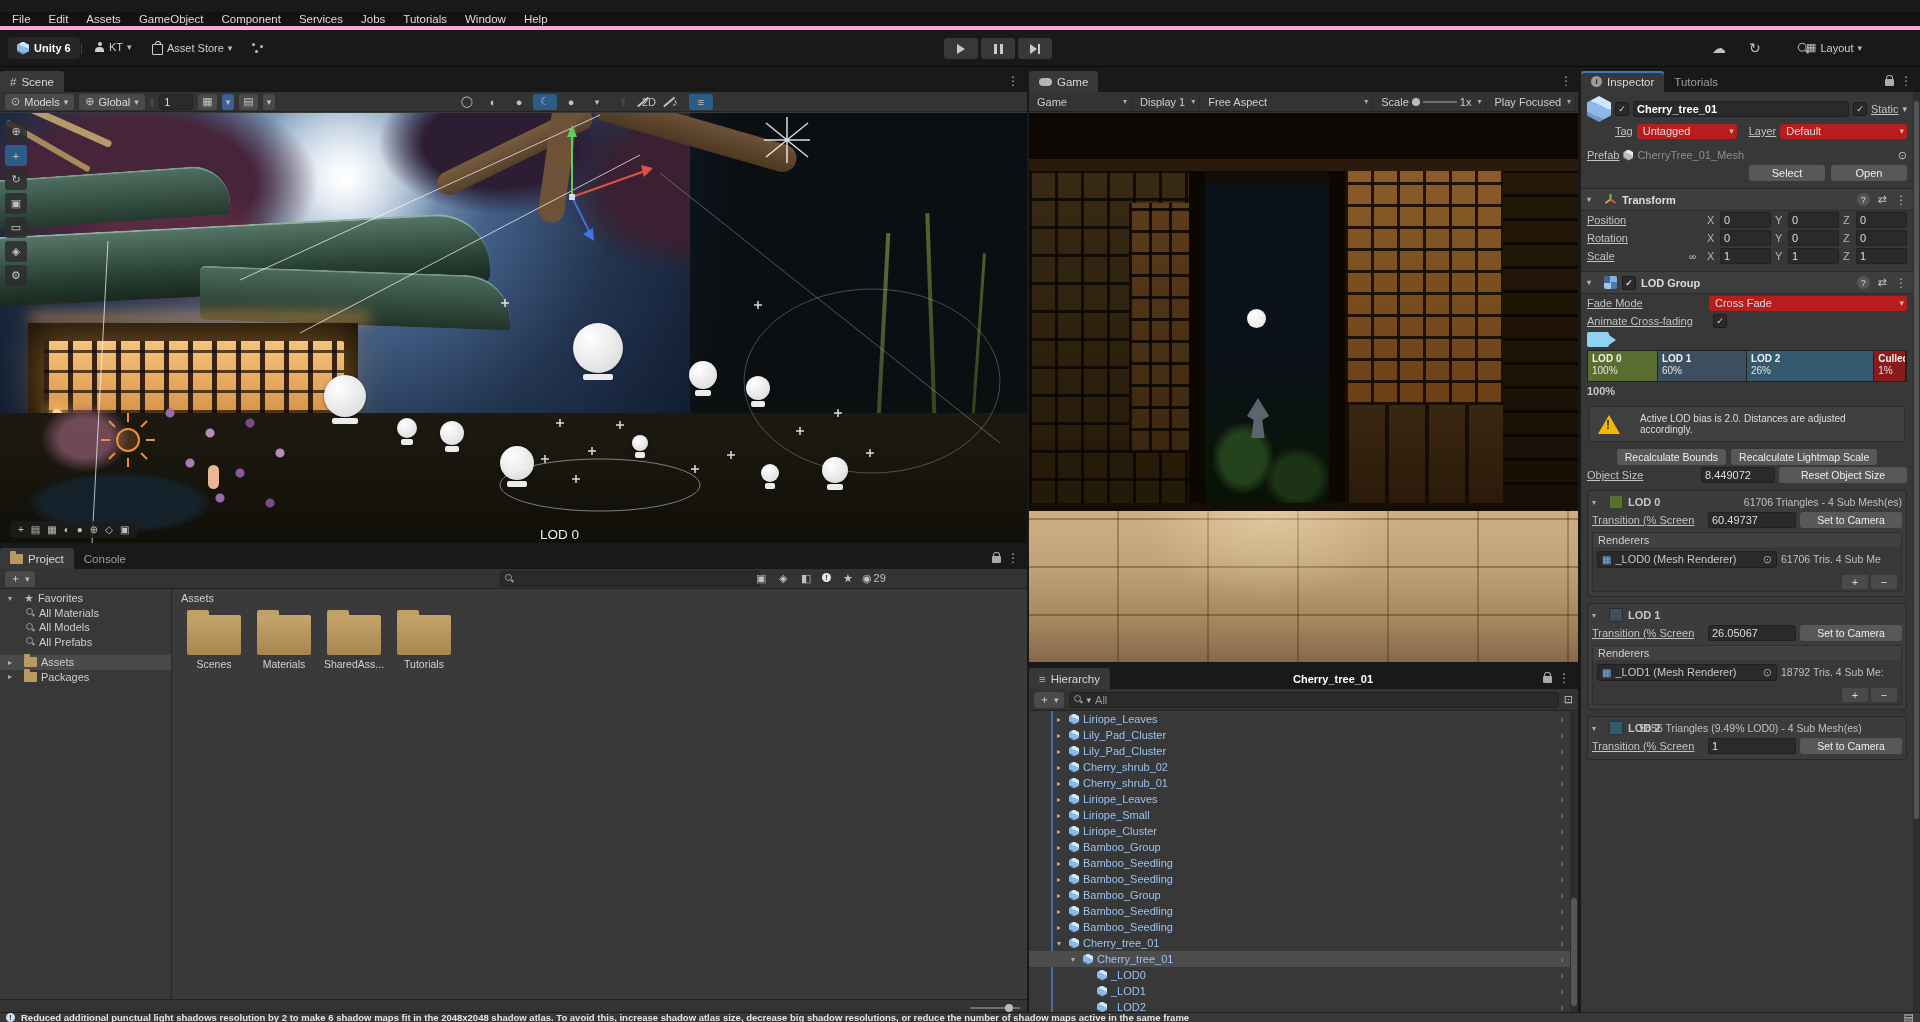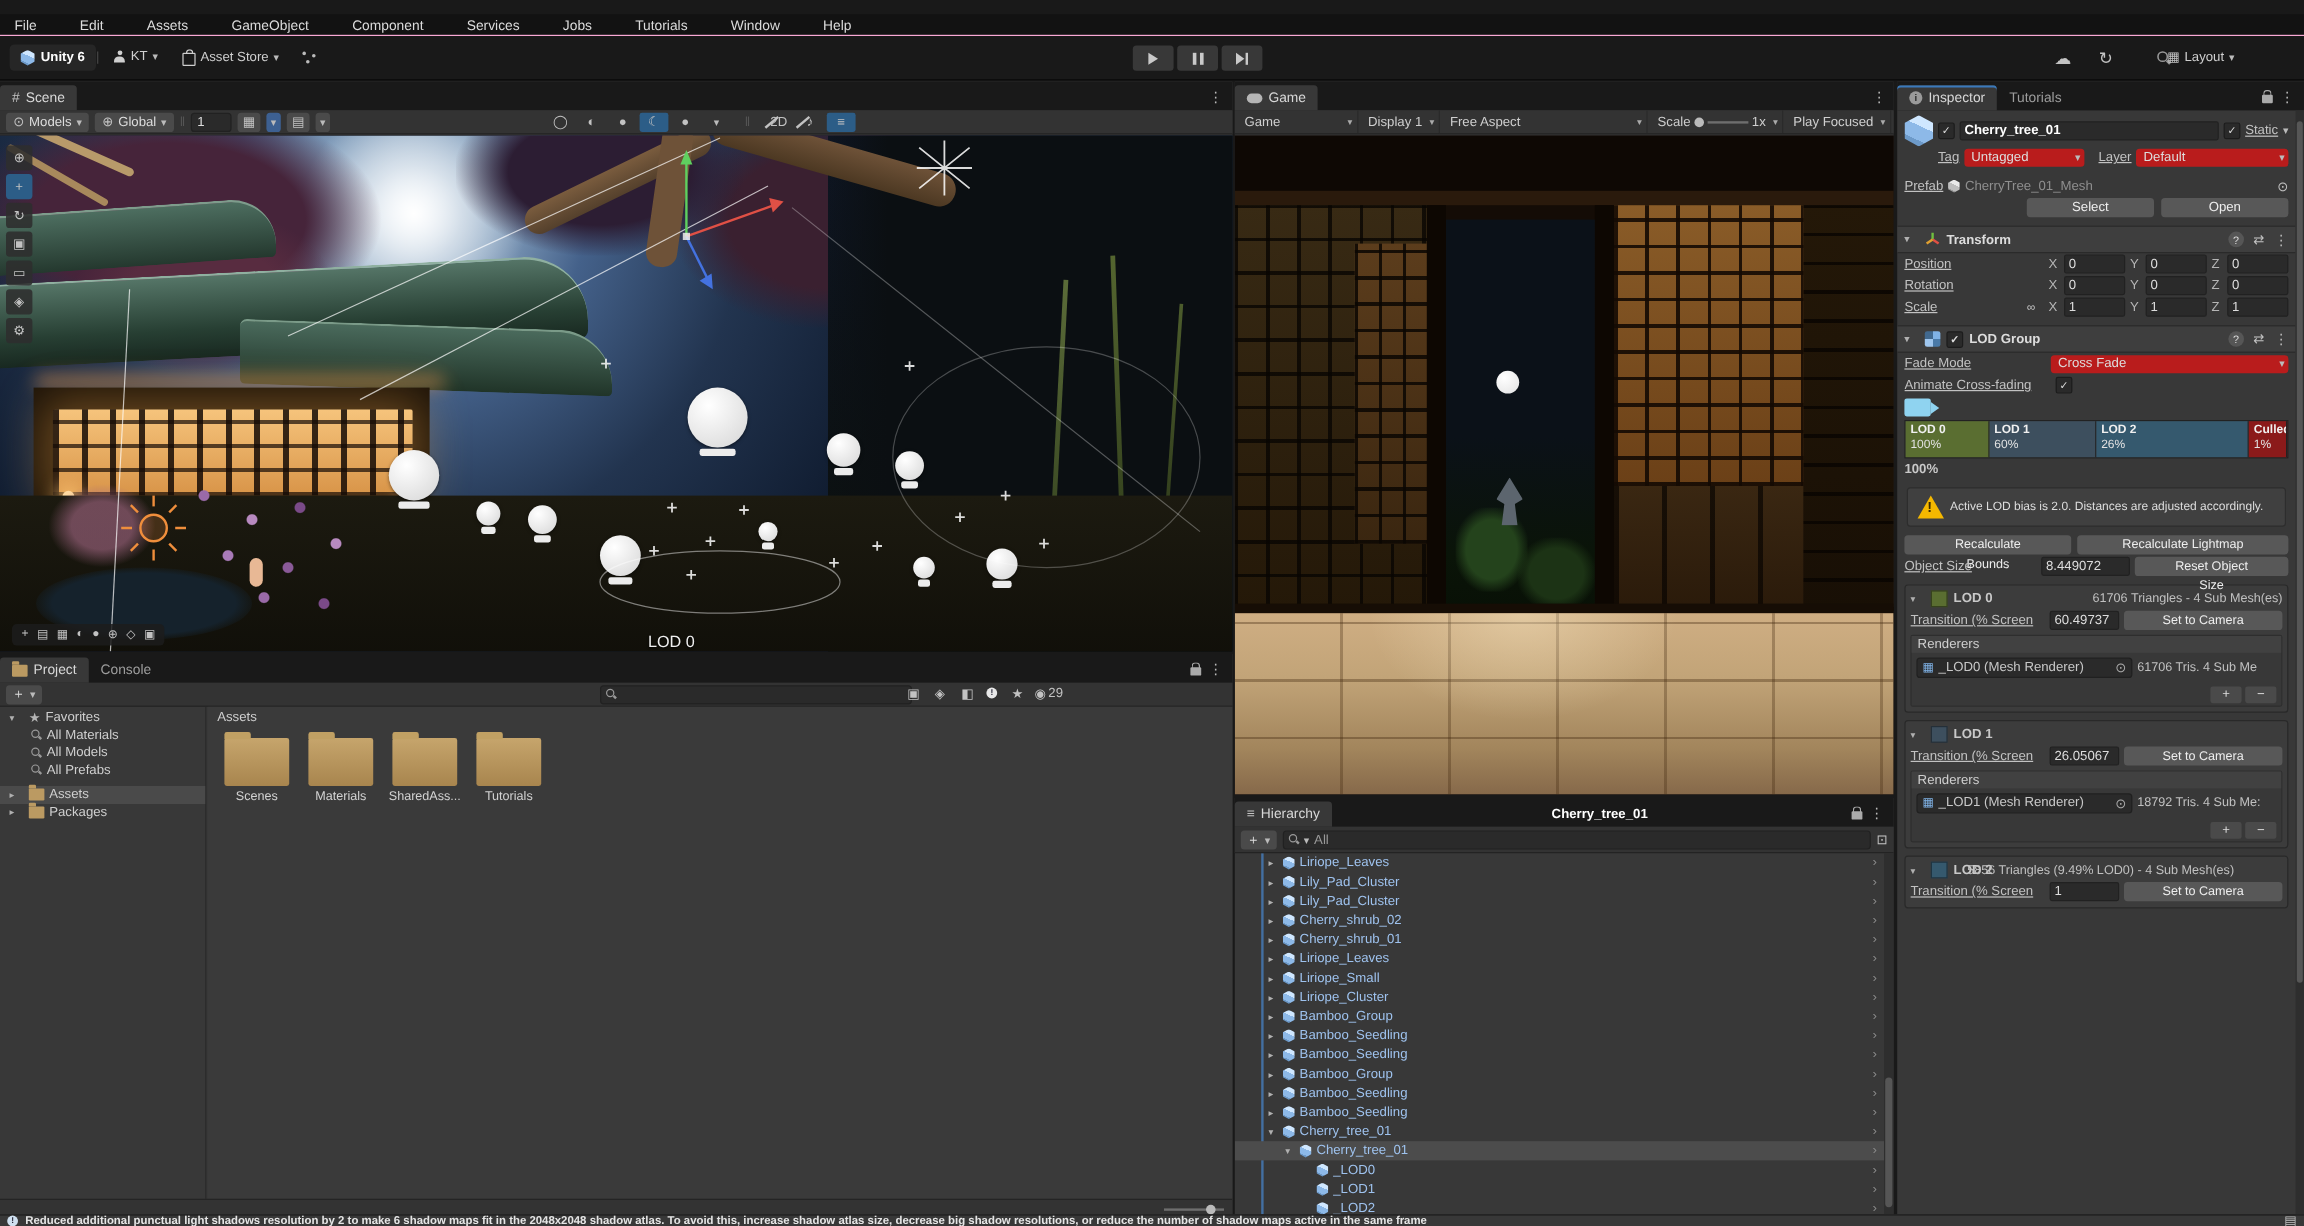--- a/index.html
+++ b/index.html
@@ -1,40 +1,40 @@
 <!DOCTYPE html>
 <html><head>
 <meta charset="utf-8">
 <style>
   html,body{margin:0;padding:0;background:#000;}
   .app{position:relative;width:1920px;height:1022px;background:#191919;font-family:"Liberation Sans",sans-serif;font-size:11px;color:#c8c8c8;overflow:hidden;-webkit-font-smoothing:antialiased;}
   .abs{position:absolute;}
   
   .titlebar{position:absolute;left:0;top:0;width:1920px;height:12px;background:#8d5fc6;display:flex;align-items:center;padding:0 4px;box-sizing:border-box;color:#1d1230;font-size:9.5px;font-weight:bold;}
   .winctl{position:absolute;left:1462px;top:0;height:12px;display:flex;gap:18px;align-items:center;color:#2e2040;font-size:9px;}
-  .menubar{position:absolute;left:0;top:12px;width:1920px;height:18px;background:#121212;display:flex;align-items:flex-end;gap:20px;padding-left:4px;border-bottom:1px solid #f9a8d4;box-sizing:border-box;}
+  .menubar{position:absolute;left:0;top:12px;width:1920px;height:18px;background:#121212;display:flex;align-items:flex-end;gap:2px;padding-left:4px;border-bottom:4px solid #f9a8d4;box-sizing:border-box;}
   .menubar span{padding:1px 8px;color:#dcdcdc;font-size:11.5px;}
   .maintoolbar{position:absolute;left:0;top:30px;width:1920px;height:37px;background:#191919;border-bottom:1px solid #0a0a0a;box-sizing:border-box;}
   .badge{position:absolute;left:8px;top:7px;height:22px;display:flex;align-items:center;gap:5px;background:#262626;border-radius:4px;padding:0 9px;color:#fff;font-weight:bold;}
   .tbtxt{display:flex;align-items:center;gap:4px;color:#cfcfcf;}
   .playgrp{position:absolute;left:944px;top:8px;display:flex;gap:3px;}
   .pbtn{width:34px;height:21px;background:#383838;border-radius:3px;display:flex;align-items:center;justify-content:center;}
   .i-play{width:0;height:0;border-left:8px solid #c9c9c9;border-top:5px solid transparent;border-bottom:5px solid transparent;}
   .i-pause{display:flex;gap:3px;}.i-pause i{width:3px;height:10px;background:#c9c9c9;}
   .i-step{display:flex;align-items:center;gap:1px;}.i-step b{width:0;height:0;border-left:7px solid #c9c9c9;border-top:5px solid transparent;border-bottom:5px solid transparent;}.i-step i{width:2px;height:10px;background:#c9c9c9;}
   
   .panel{position:absolute;background:#383838;}
   .tabbar{position:absolute;left:0;top:0;right:0;height:24px;background:#191919;display:flex;align-items:flex-end;}
   .tab{height:21px;display:flex;align-items:center;gap:5px;padding:0 10px;color:#9d9d9d;background:transparent;border-radius:3px 3px 0 0;font-size:11.5px;}
   .tab.on{background:#383838;color:#d8d8d8;}
   .tab.blue{box-shadow:inset 0 2px 0 #3a79bb;}
   .ptool{position:absolute;left:0;top:24px;right:0;height:20px;background:#333;border-bottom:1px solid #232323;display:flex;align-items:center;padding:0 5px;gap:5px;box-sizing:border-box;}
   .pill{display:flex;align-items:center;gap:4px;background:#4a4a4a;border-radius:3px;height:16px;padding:0 6px;color:#ddd;}
   .fld{background:#2a2a2a;border:1px solid #212121;border-radius:3px;height:14px;line-height:14px;padding:0 4px;color:#ddd;}
-  .btn{background:#585858;border-radius:3px;color:#eee;text-align:center;height:16px;line-height:16px;padding:0 23px;}
+  .btn{background:#585858;border-radius:3px;color:#eee;text-align:center;height:16px;line-height:16px;padding:0 8px;}
   .drop{background:#b91c1c;border-radius:3px;height:15px;line-height:15px;padding:0 16px 0 6px;position:relative;color:#ddd;}
   .drop:after{content:"▾";position:absolute;right:3px;top:0;color:#bbb;font-size:9px;}
   .caret{color:#bbb;font-size:9px;}
   .dots{color:#bbb;font-size:12px;}
   .i-lock{width:9px;height:7px;background:#aaa;border-radius:1px;position:relative;display:inline-block;margin-top:4px;}
   .i-lock:before{content:"";position:absolute;left:1px;top:-4px;width:5px;height:4px;border:1.5px solid #aaa;border-bottom:none;border-radius:3px 3px 0 0;}
   .i-search{width:9px;height:9px;position:relative;display:inline-block;}
   .i-search:before{content:"";position:absolute;left:0;top:0;width:5px;height:5px;border:1.5px solid #999;border-radius:50%;}
   .i-search:after{content:"";position:absolute;left:6px;top:6px;width:3px;height:1.5px;background:#999;transform:rotate(45deg);}
   .i-person{width:11px;height:11px;position:relative;display:inline-block;}
@@ -93,21 +93,21 @@
   .comp-hdr{height:21px;display:flex;align-items:center;gap:5px;background:#3e3e3e;border-top:1px solid #2a2a2a;border-bottom:1px solid #2a2a2a;padding:0 6px;margin-top:6px;font-weight:bold;color:#ddd;}
   .hdr-right{margin-left:auto;display:flex;gap:8px;align-items:center;font-weight:normal;}
   .qmark{width:13px;height:13px;border-radius:50%;background:#565656;color:#ddd;font-size:9px;display:flex;align-items:center;justify-content:center;}
   .chk{width:12px;height:12px;background:#2a2a2a;border:1px solid #1c1c1c;border-radius:2px;color:#ddd;font-size:9px;display:inline-flex;align-items:center;justify-content:center;}
   .tfld{background:#2a2a2a;border:1px solid #212121;border-radius:2px;height:14px;line-height:14px;padding:0 3px;color:#ddd;flex:1;}
   .ax{width:9px;color:#b5b5b5;}
   .lodbar{display:flex;height:30px;margin:2px 6px 0;border:1px solid #222;}
   .lodseg{box-sizing:border-box;padding:2px 4px;border-right:1px solid #222;overflow:hidden;}
   .lodseg b{display:block;color:#f0f0f0;font-size:10px;white-space:nowrap;}
   .lodseg i{font-style:normal;color:#e2e2e2;font-size:10px;}
-  .helpbox{margin:6px 8px;background:#404040;border:1px solid #2d2d2d;border-radius:3px;display:flex;gap:5px;padding:6px 8px;align-items:center;}
+  .helpbox{margin:6px 8px;background:#404040;border:1px solid #2d2d2d;border-radius:3px;display:flex;gap:20px;padding:6px 8px;align-items:center;}
   .warntri{width:0;height:0;border-left:11px solid transparent;border-right:11px solid transparent;border-bottom:19px solid #f5b800;position:relative;flex:none;}
   .warntri:after{content:"!";position:absolute;left:-3px;top:3px;color:#3a2a00;font-weight:bold;font-size:12px;}
   .lodbox{margin:6px 6px 0;border:1px solid #292929;background:#3c3c3c;border-radius:3px;padding:2px 4px 4px;}
   .lbhdr{display:flex;align-items:center;gap:5px;height:18px;}
   .swatch{width:12px;height:12px;border:1px solid rgba(0,0,0,.4);flex:none;}
   .tris{margin-left:auto;color:#c0c0c0;font-size:10.5px;white-space:nowrap;overflow:hidden;}
   .rbox{border:1px solid #2e2e2e;background:#383838;border-radius:2px;margin-top:3px;}
   .rhdr{background:#414141;padding:1px 5px;color:#cfcfcf;}
   .objpill{display:flex;align-items:center;gap:4px;background:#2a2a2a;border:1px solid #202020;border-radius:3px;height:15px;padding:0 4px;color:#c8c8c8;flex:1;min-width:0;}
   .objpill .tgt{margin-left:auto;color:#aaa;}

